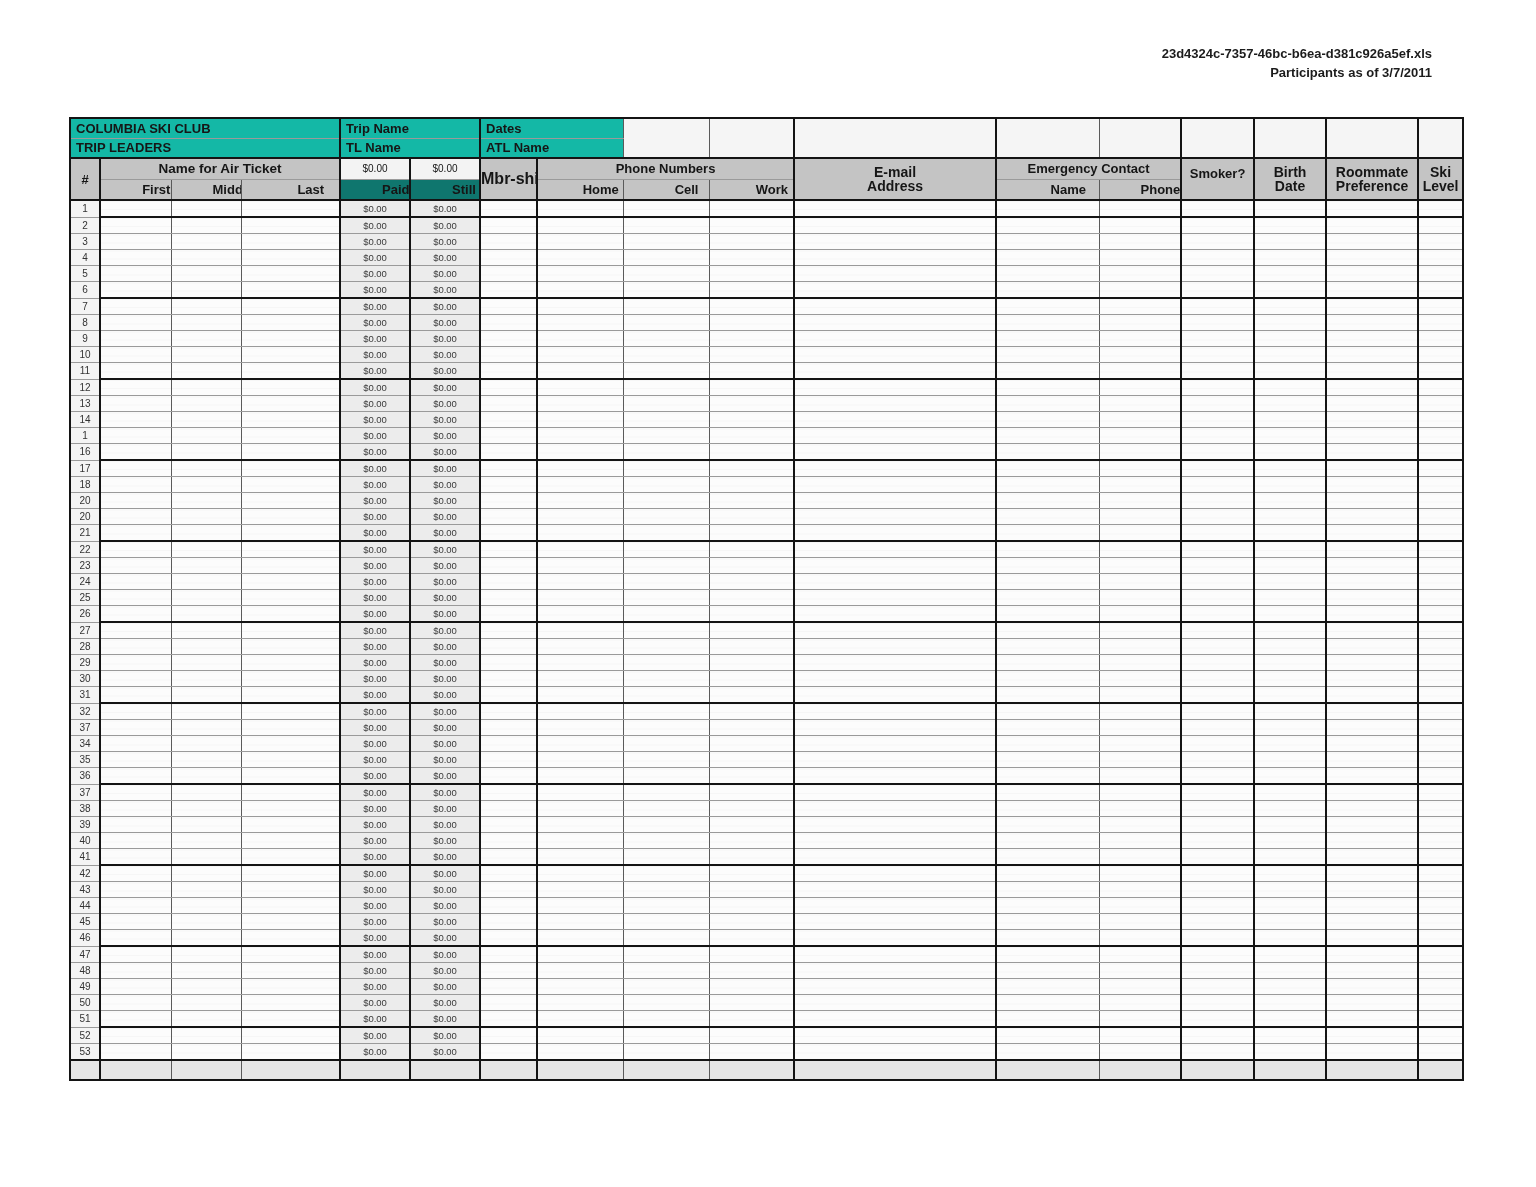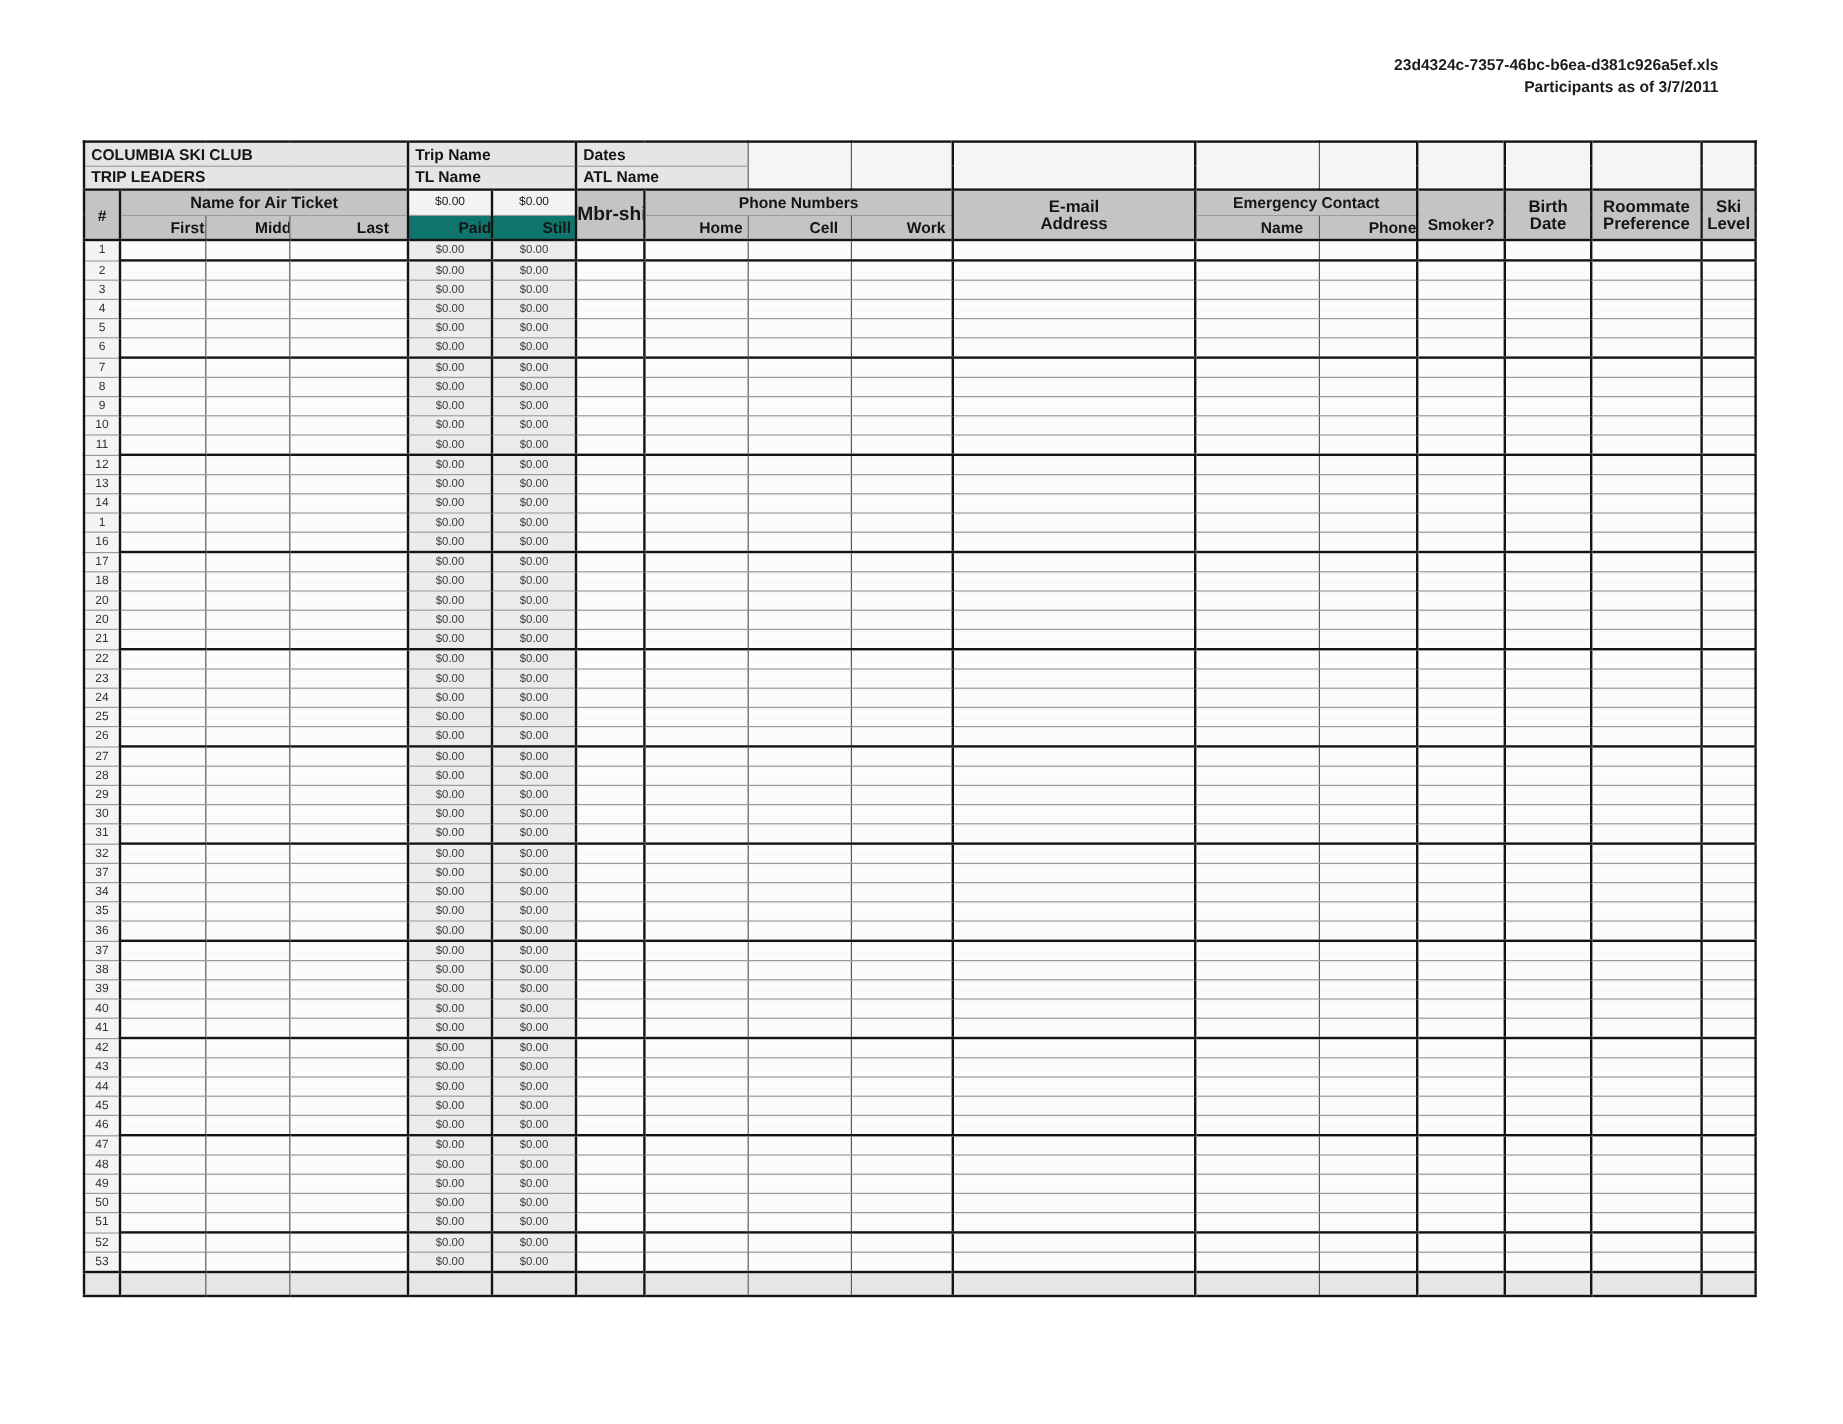--- a/index.html
+++ b/index.html
@@ -16,33 +16,33 @@
                border-collapse:collapse; table-layout:fixed;
                border:2px solid #141414; }
   td { border:1px solid #5a5a5a; border-top-color:#9a9a9a; border-bottom-color:#9a9a9a;
        overflow:hidden; white-space:nowrap; text-align:center; vertical-align:middle;
        color:#161616; }
 
   
   td.bl { border-left:2px solid #141414; }
 
   
-  .r-info td { height:20px; background:#e5e5e5; font-weight:bold; font-size:13px;
+  .r-info td { height:20px; background:#14b8a6; font-weight:bold; font-size:13px;
                text-align:left; padding-left:5px; }
   .r-info td.blank-top { background:#f5f5f5; padding:0; }
 
   
   .hdr td { background:#c4c4c4; font-weight:bold; }
   .hdr1 td { border-top:2px solid #141414; height:21px; font-size:13px; }
   .hdr2 td { height:21px; font-size:13px; border-bottom:2px solid #141414;padding-left:41px; }
   td.dbot { border-bottom:2px solid #141414; }
   td.total-cell { background:#f3f3f3; font-weight:normal; font-size:10px; }
   td.mbr { font-size:16px; }
   td.two-line { font-size:14px; line-height:14px; }
-  td.smoker-hd { vertical-align:bottom; padding-bottom:4px; }
+  td.smoker-hd { vertical-align:bottom; padding-bottom:18px; }
   .hdr2 td.sub { background:#0f766e; }
 
   
   .r-data td { height:16px; font-size:9.5px; line-height:15px; background:#fcfcfc;
                background-image:repeating-linear-gradient(180deg, rgba(0,0,0,0.025) 0 1px, transparent 1px 8px); }
   .r-data td.num { background:#f4f4f4; font-size:10px; color:#333; }
   .r-data td.money { background:#ececec; color:#3a3a3a; }
   tr.thick td { border-bottom:2px solid #141414; }
   tr.thick td.num { border-bottom:1px solid #9a9a9a; }
 

